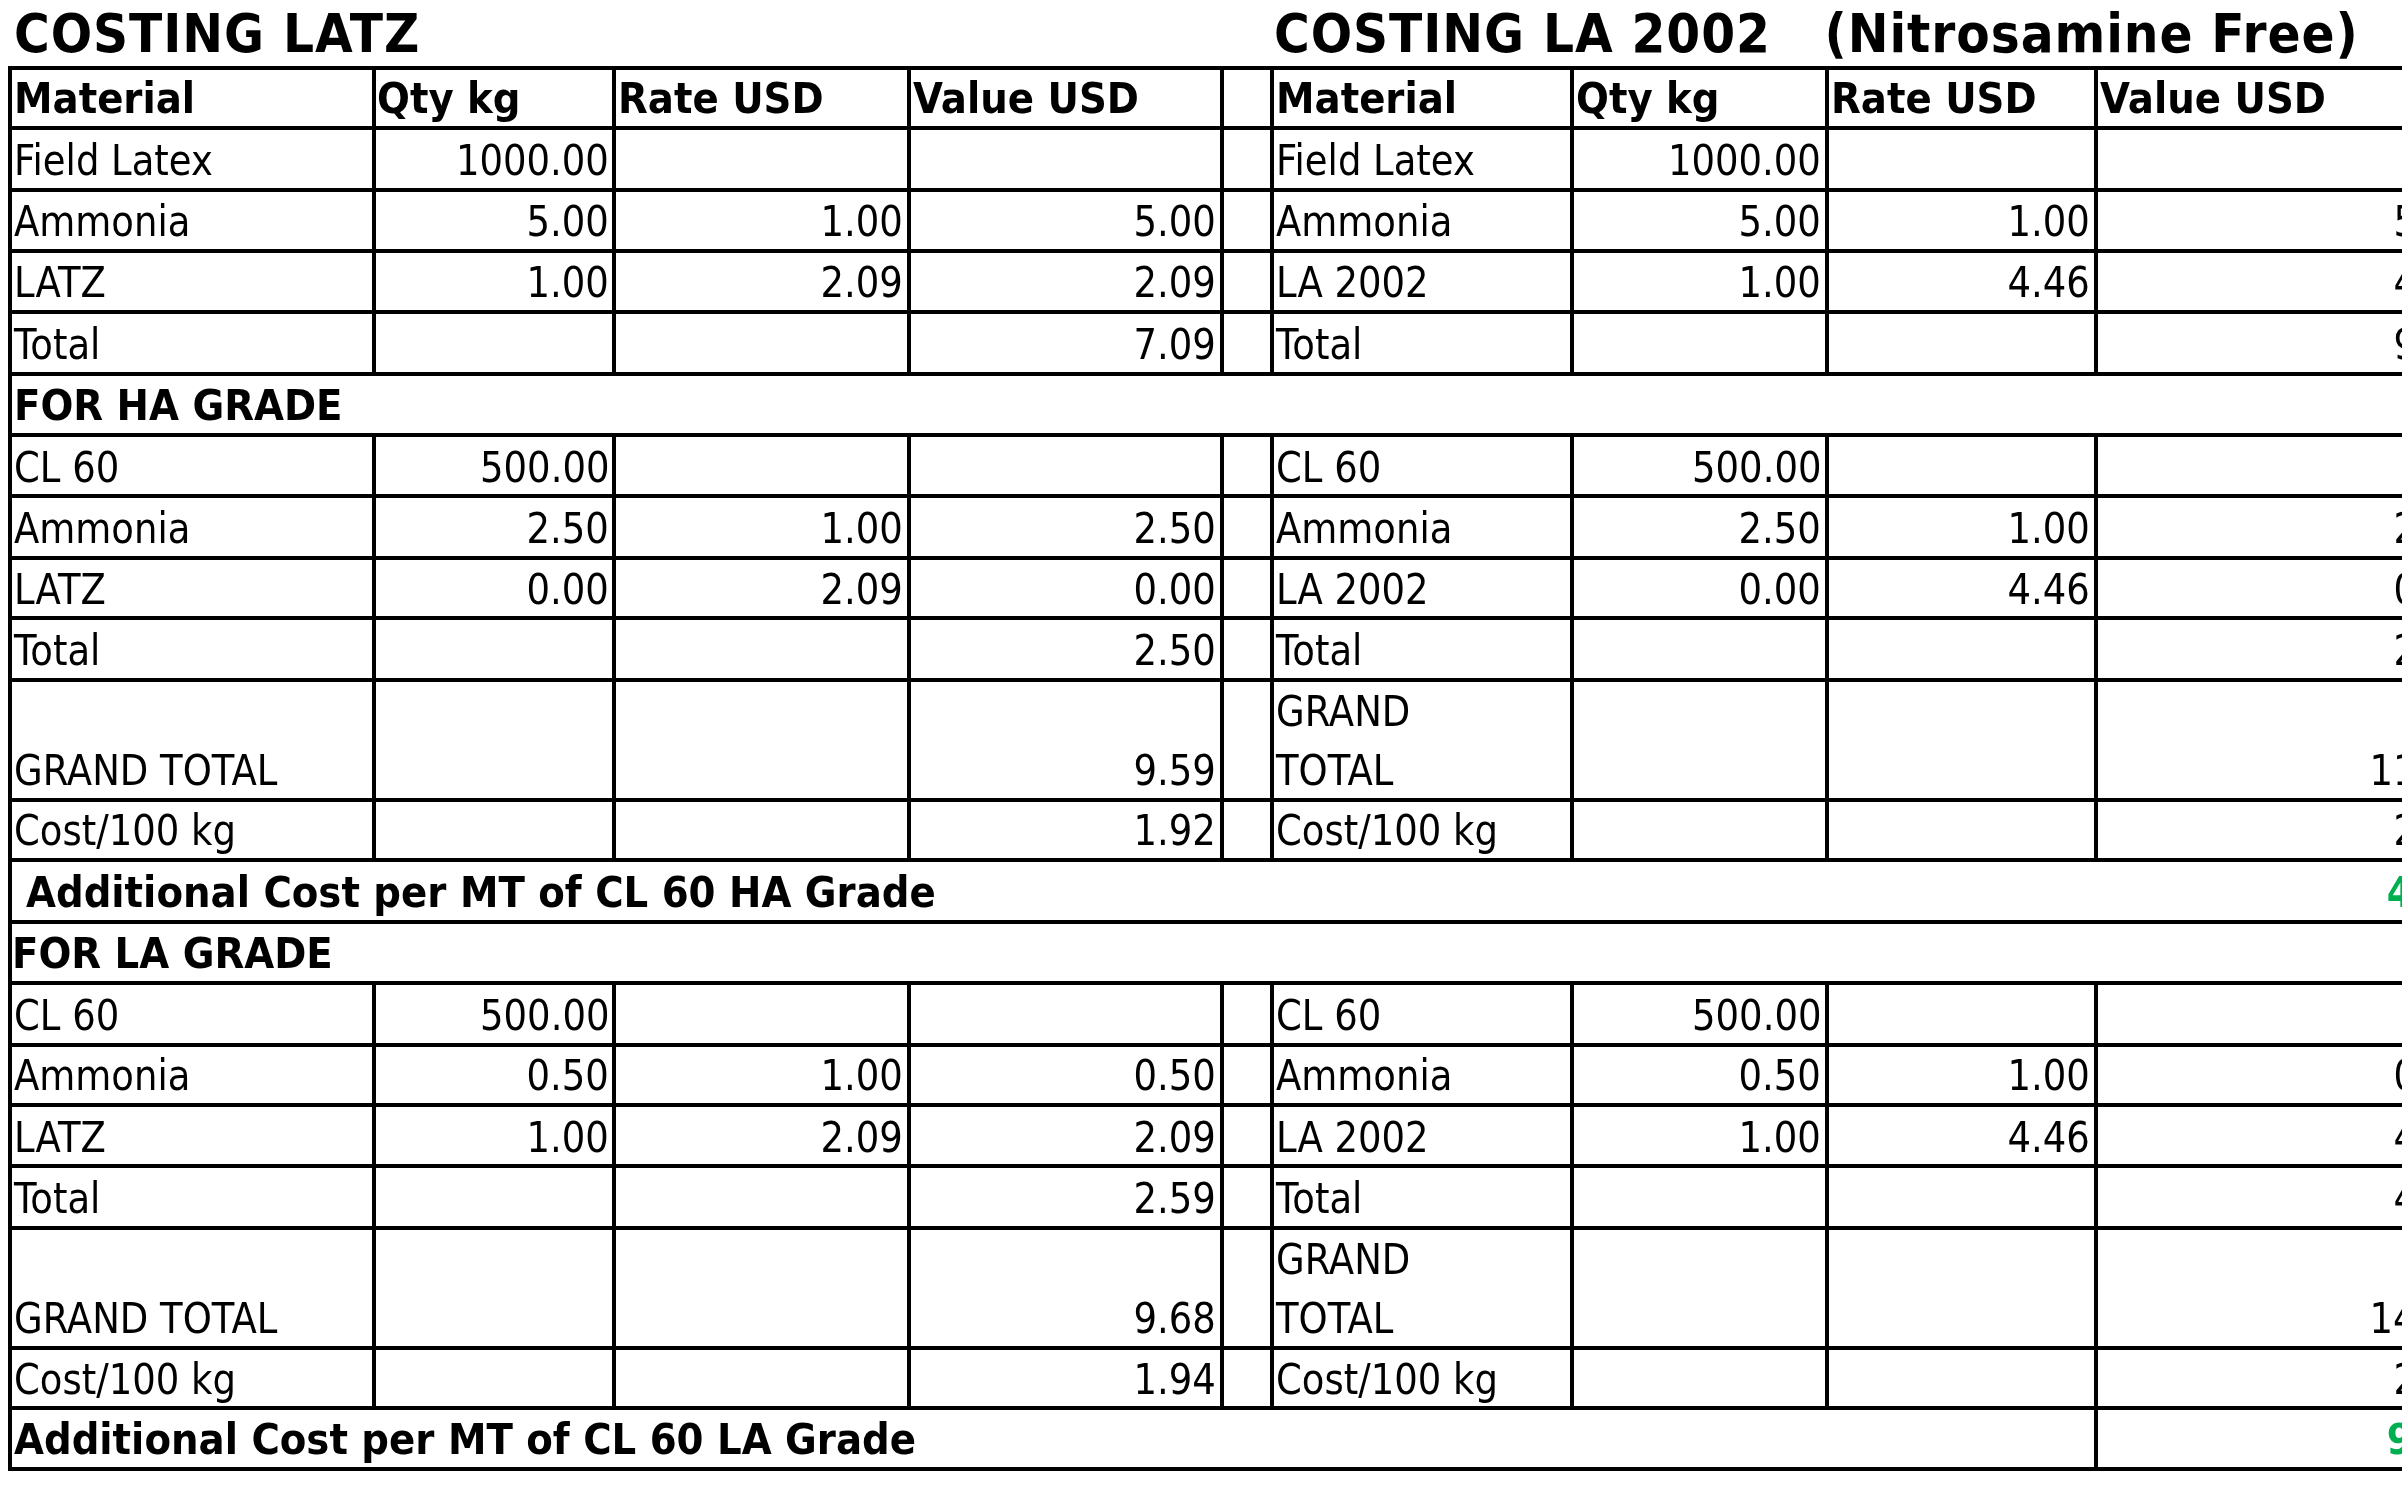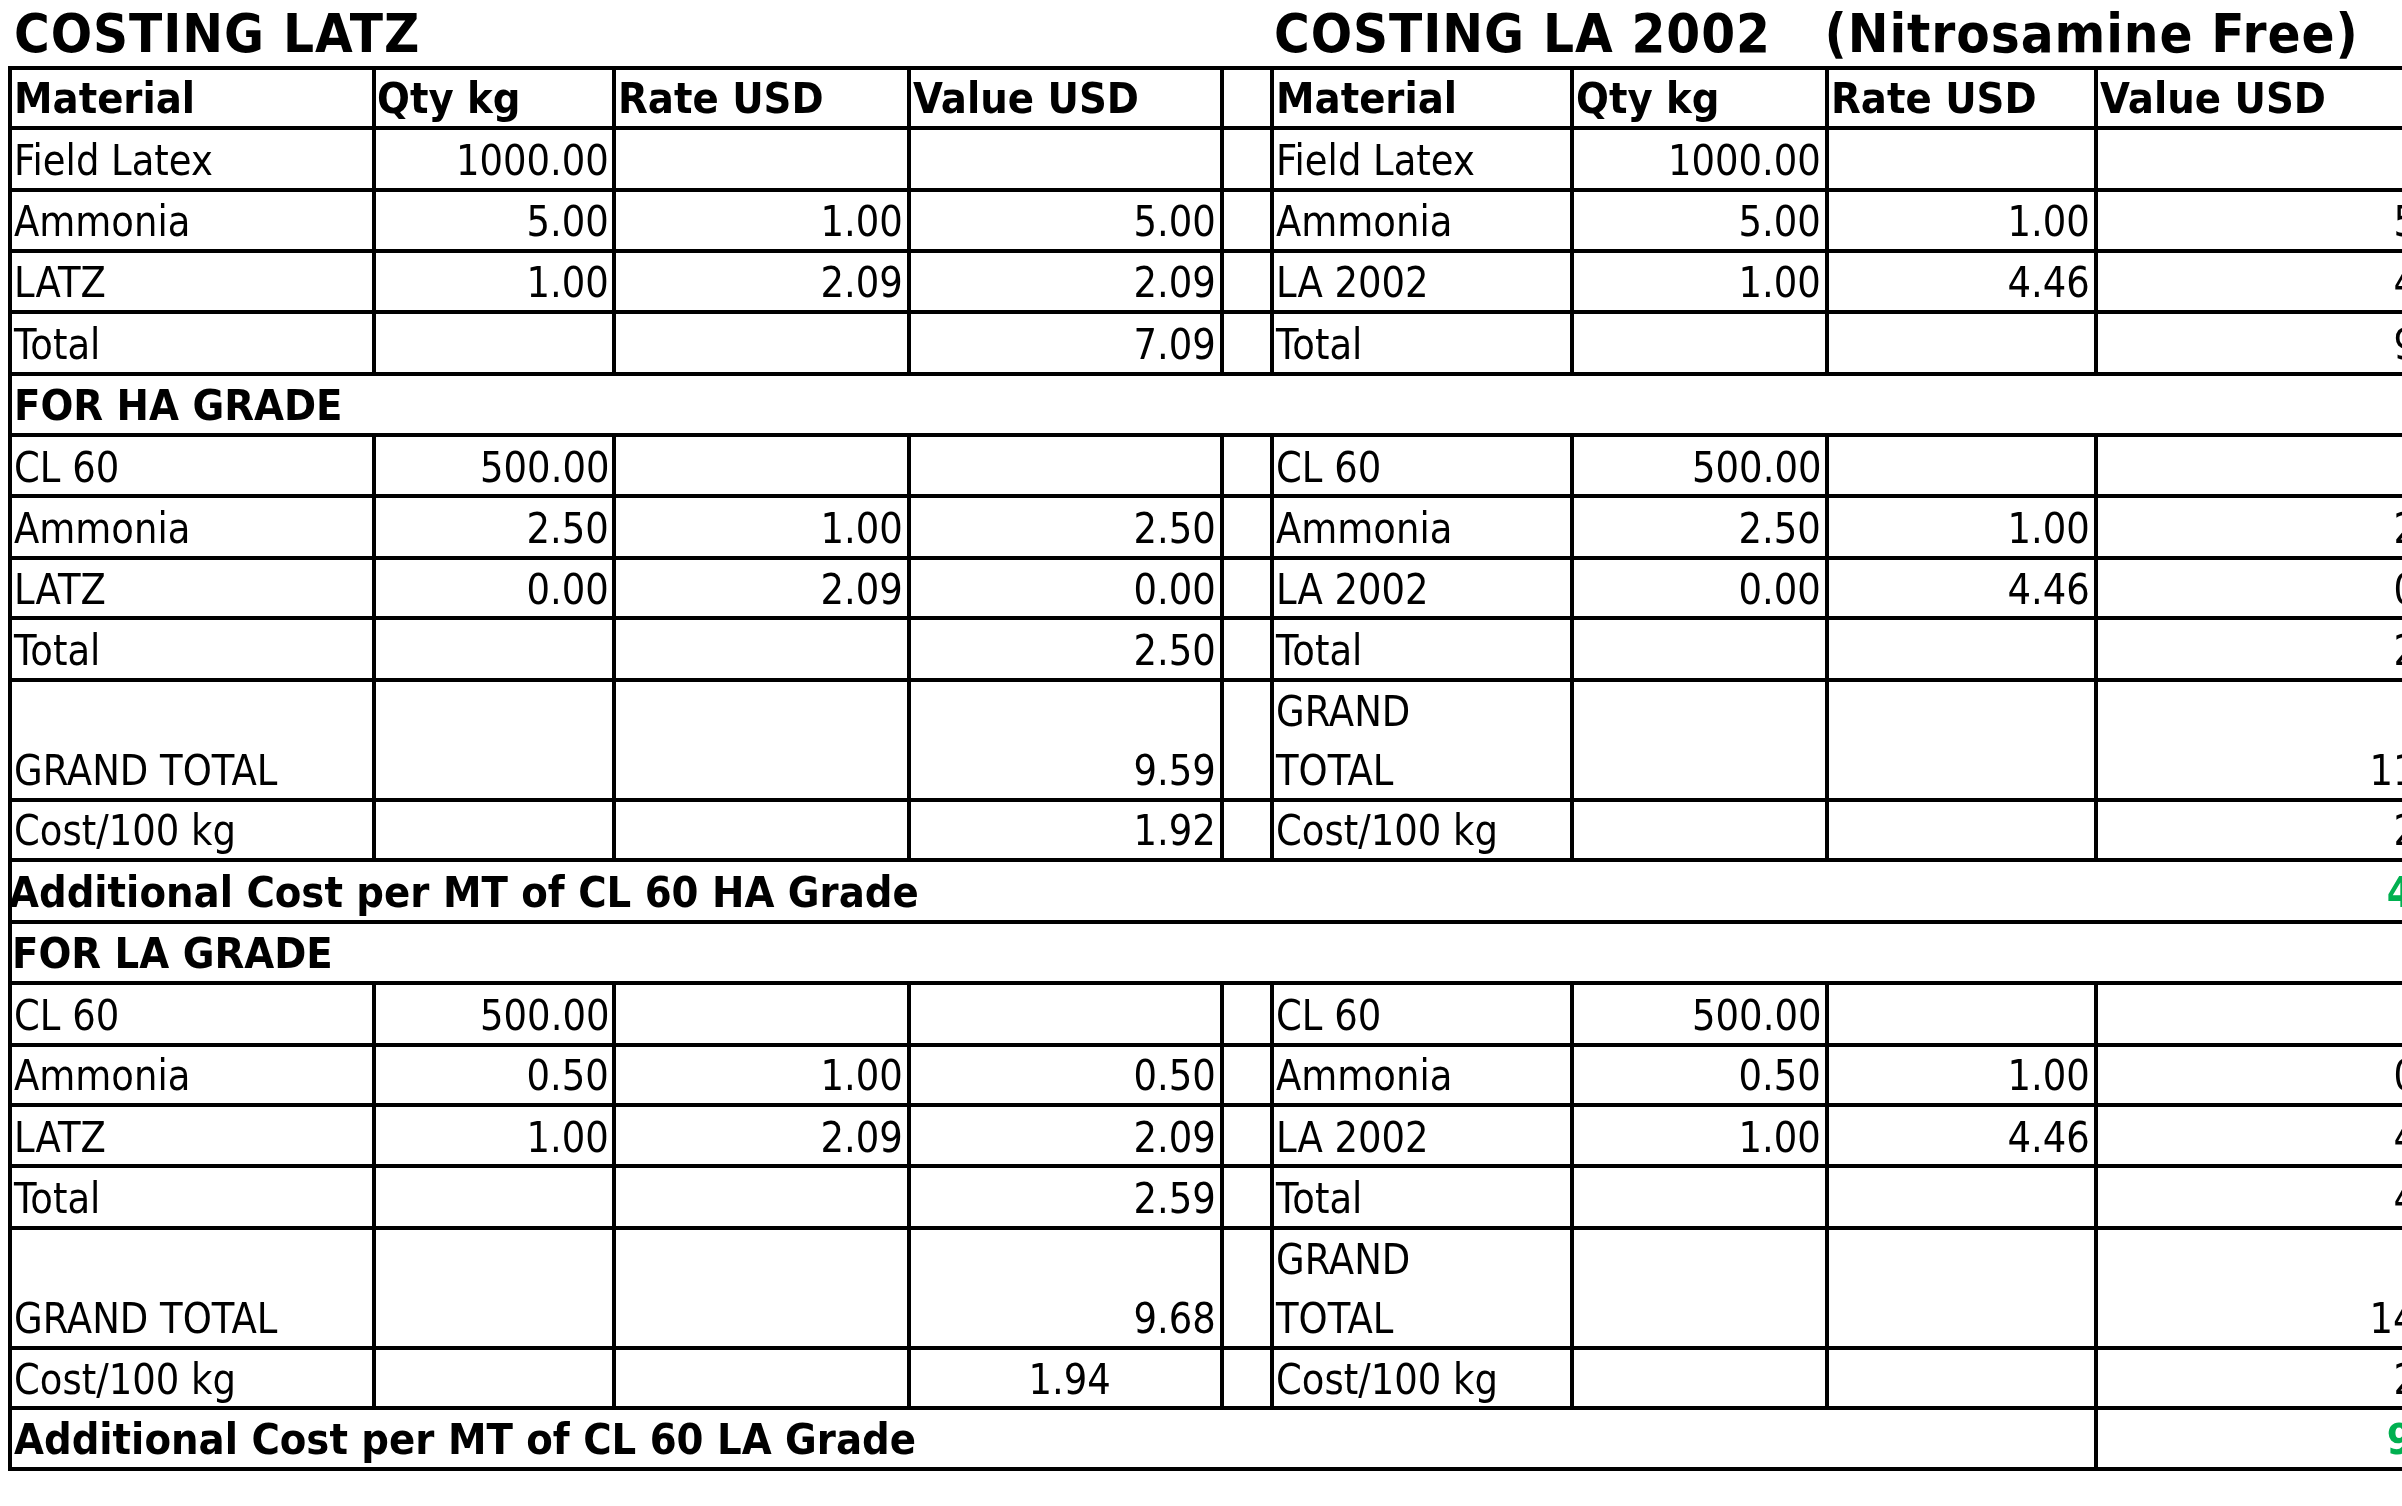--- a/index.html
+++ b/index.html
@@ -131,29 +131,29 @@
     <div class="cell txt-l bold hdr" style="top: 932px; left: 12px;"><span>FOR LA GRADE</span></div>
     <div class="cell txt-l" style="top: 749px; left: 13.7px;"><span>GRAND TOTAL</span></div>
     <div class="cell txt-r" style="top: 749px; left: 909px; width: 307px; text-align: right;"><span>9.59</span></div>
     <div class="cell txt-l" style="top: 690px; left: 1276px;"><span>GRAND</span></div>
     <div class="cell txt-l" style="top: 749px; left: 1276px;"><span>TOTAL</span></div>
     <div class="cell txt-r" style="top: 749px; left: 2096px; width: 356px; text-align: right;"><span>11.9</span></div>
     <div class="cell txt-l" style="top: 809px; left: 13.7px;"><span>Cost/100 kg</span></div>
     <div class="cell txt-r" style="top: 809px; left: 909px; width: 307px; text-align: right;"><span>1.92</span></div>
     <div class="cell txt-l" style="top: 809px; left: 1276px;"><span>Cost/100 kg</span></div>
     <div class="cell txt-r" style="top: 809px; left: 2096px; width: 356px; text-align: right;"><span>2.3</span></div>
-    <div class="cell txt-l bold hdr" style="top: 871px; left: 9px;"><span>Additional Cost per MT of CL 60 HA Grade</span></div>
+    <div class="cell txt-l bold hdr" style="top: 871px; left: 26px;"><span>Additional Cost per MT of CL 60 HA Grade</span></div>
     <div class="cell txt-r green" style="top: 871px; left: 2096px; width: 356px; text-align: right;"><span>4.7</span></div>
     <div class="cell txt-l" style="top: 1297px; left: 13.7px;"><span>GRAND TOTAL</span></div>
     <div class="cell txt-r" style="top: 1297px; left: 909px; width: 307px; text-align: right;"><span>9.68</span></div>
     <div class="cell txt-l" style="top: 1238px; left: 1276px;"><span>GRAND</span></div>
     <div class="cell txt-l" style="top: 1297px; left: 1276px;"><span>TOTAL</span></div>
     <div class="cell txt-r" style="top: 1297px; left: 2096px; width: 356px; text-align: right;"><span>14.4</span></div>
     <div class="cell txt-l" style="top: 1358px; left: 13.7px;"><span>Cost/100 kg</span></div>
-    <div class="cell txt-r" style="top: 1358px; left: 909px; width: 307px; text-align: center;"><span>1.94</span></div>
+    <div class="cell txt-r" style="top: 1358px; left: 909px; width: 307px; text-align: right;"><span>1.94</span></div>
     <div class="cell txt-l" style="top: 1358px; left: 1276px;"><span>Cost/100 kg</span></div>
     <div class="cell txt-r" style="top: 1358px; left: 2096px; width: 356px; text-align: right;"><span>2.8</span></div>
     <div class="cell txt-l bold hdr" style="top: 1418px; left: 13.7px;"><span>Additional Cost per MT of CL 60 LA Grade</span></div>
     <div class="cell txt-r green" style="top: 1418px; left: 2096px; width: 356px; text-align: right;"><span>9.4</span></div>
     <div class="hline" style="left: 7.8px; width: 2452px; top: 66px;"></div>
     <div class="hline" style="left: 7.8px; width: 2452px; top: 126px;"></div>
     <div class="hline" style="left: 7.8px; width: 2452px; top: 188px;"></div>
     <div class="hline" style="left: 7.8px; width: 2452px; top: 249px;"></div>
     <div class="hline" style="left: 7.8px; width: 2452px; top: 310px;"></div>
     <div class="hline" style="left: 7.8px; width: 2452px; top: 372px;"></div>

